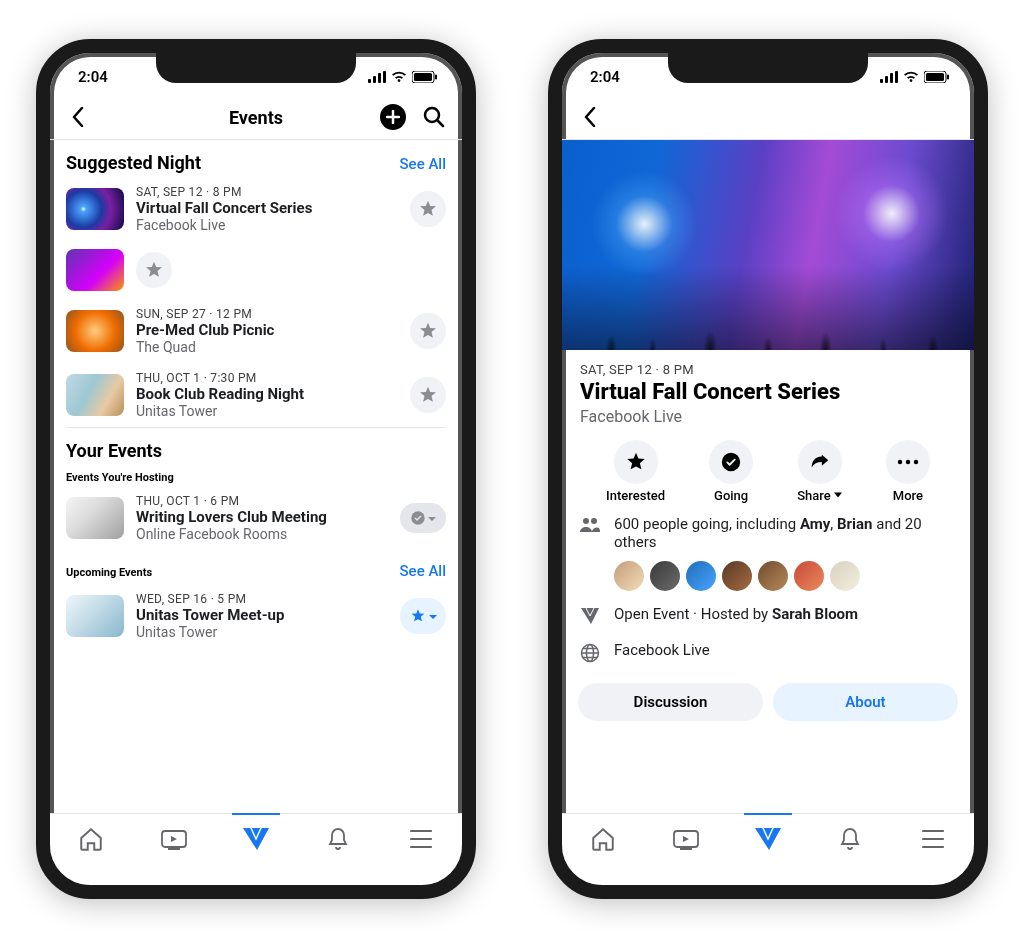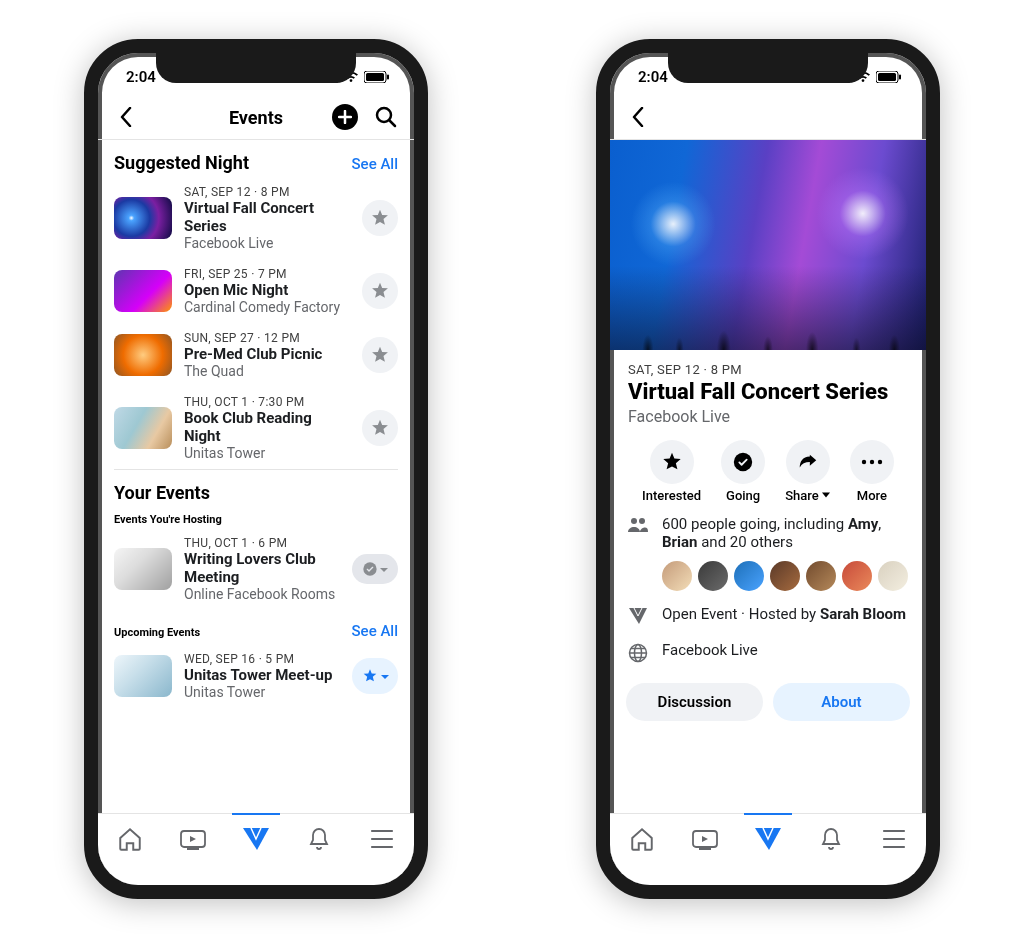--- a/index.html
+++ b/index.html
@@ -4,21 +4,21 @@
 <style>
   * { box-sizing: border-box; -webkit-font-smoothing: antialiased; }
   html, body { margin:0; padding:0; height:100%; }
   body {
     font-family: -apple-system, BlinkMacSystemFont, "Segoe UI", Roboto, Helvetica, Arial, sans-serif;
     background:#fff;
     width:1024px; height:938px;
     display:flex; justify-content:space-around; align-items:center;
   }
   .phone {
-    width:344px; height:860px;
+    width:440px; height:860px;
     border:14px solid #1a1a1a;
     border-radius:54px;
     background:#fff;
     position:relative;
     box-shadow: 0 4px 30px rgba(0,0,0,.25), inset 0 0 0 4px #555;
     overflow:hidden;
   }
   .notch {
     position:absolute; top:0; left:50%; transform:translateX(-50%);
     width:200px; height:30px; background:#1a1a1a;
@@ -200,25 +200,20 @@
       </div>
       <div class="circle-btn">
         <svg width="20" height="20" viewBox="0 0 24 24">
             <path d="M12 2l2.6 6.3 6.9.5-5.3 4.5 1.7 6.7L12 16.8 6.1 20l1.7-6.7L2.5 8.8l6.9-.5L12 2z"></path>
           </svg>
       </div>
     </div>
 
     <div class="event-row">
       <div class="thumb t2"></div>
-      <div class="ev-body">
-        <div class="ev-date">FRI, SEP 25 · 7 PM</div>
-        <div class="ev-name">Open Mic Night</div>
-        <div class="ev-loc">Cardinal Comedy Factory</div>
-      </div>
       <div class="circle-btn">
         <svg width="20" height="20" viewBox="0 0 24 24">
             <path d="M12 2l2.6 6.3 6.9.5-5.3 4.5 1.7 6.7L12 16.8 6.1 20l1.7-6.7L2.5 8.8l6.9-.5L12 2z"></path>
           </svg>
       </div>
     </div>
 
     <div class="event-row">
       <div class="thumb t3"></div>
       <div class="ev-body">

